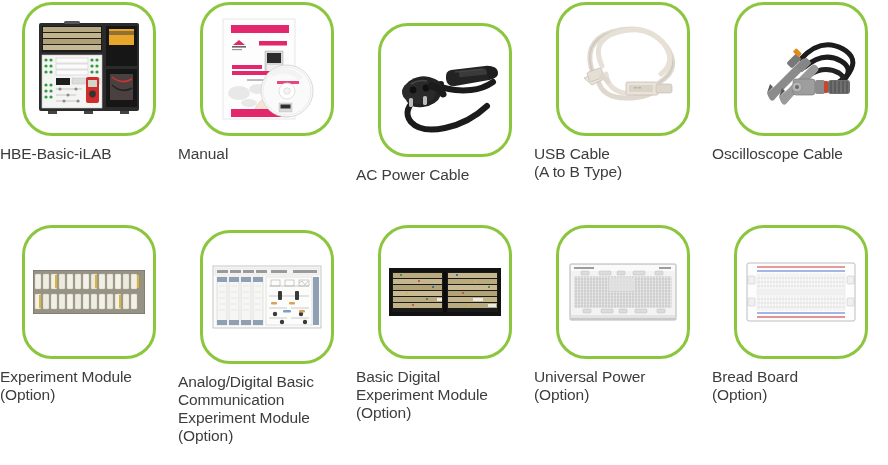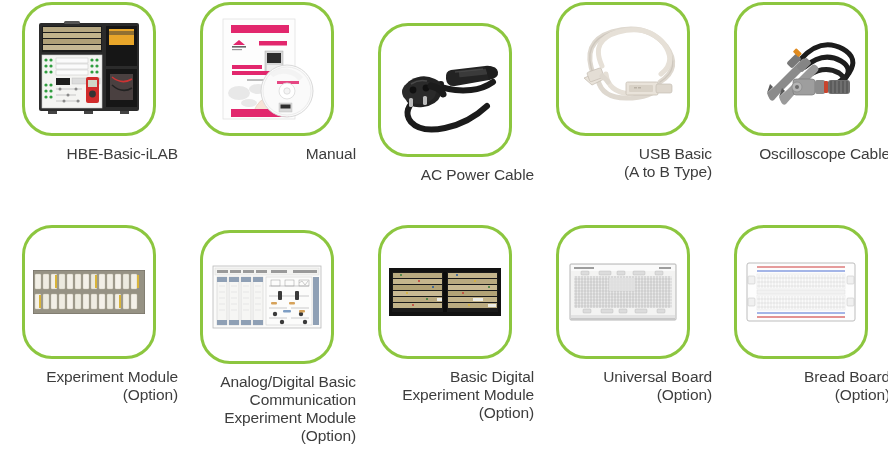--- a/index.html
+++ b/index.html
@@ -20,21 +20,21 @@
     left: 0;
     top: 0;
     width: 888px;
     height: 465px;
   }
 
   .cell {
     position: absolute;
     width: 178px;
     box-sizing: border-box;
-    text-align: right;
+    text-align: left;
   }
 
   .card {
     width: 134px;
     height: 134px;
     margin: 0 auto;
     border: 3px solid #8cc63f;
     border-radius: 30px;
     background: #ffffff;
     box-sizing: border-box;
@@ -253,21 +253,21 @@
           <path d="M66 69 h3 v1.5 h-3 z M70 69 h3 v1.5 h-3 z" fill="#b9b1a5"></path>
           <rect x="88" y="66" width="16" height="9" rx="2" fill="#ded7cd" stroke="#c6bfb4" stroke-width="0.7"></rect>
 
           <path d="M16 60 l12 -5 l8 6 l-12 6 z" fill="#e9e3da" stroke="#c6bfb4" stroke-width="0.8"></path>
           <rect x="20" y="52" width="15" height="10" rx="1.5" fill="#e4ded5" stroke="#c6bfb4" stroke-width="0.7" transform="rotate(-20 27 57)"></rect>
           <path d="M34 58 q4 3 6 6" stroke="#ded8cf" stroke-width="5" fill="none" stroke-linecap="round"></path>
         </svg>
       </div>
     </div>
     <div class="label">
-      <div>USB Basic</div>
+      <div>USB Cable</div>
       <div>(A to B Type)</div>
     </div>
   </div>
 
   <div class="cell" style="left:712px; top:2px;">
     <div class="card">
       <div class="card-inner">
         <svg width="112" height="100" viewBox="0 0 112 100">
 
           <path d="M56 40 q20 -22 42 -10 q16 9 6 24 q-8 12 -24 12" stroke="#1c1c1c" stroke-width="5" fill="none" stroke-linecap="round"></path>
@@ -529,21 +529,21 @@
             <rect x="50" y="46" width="8" height="4" rx="1"></rect>
             <rect x="66" y="46" width="12" height="4" rx="1"></rect>
             <rect x="88" y="46" width="8" height="4" rx="1"></rect>
           </g>
           <rect x="2" y="52" width="104" height="4" fill="#e3e3e3"></rect>
           <rect x="2" y="55" width="104" height="2" fill="#c8c8c8"></rect>
         </svg>
       </div>
     </div>
     <div class="label">
-      <div>Universal Board</div>
+      <div>Universal Power</div>
       <div>(Option)</div>
     </div>
   </div>
 
   <div class="cell" style="left:712px; top:225px;">
     <div class="card">
       <div class="card-inner">
         <svg width="110" height="60" viewBox="0 0 110 60">
           <rect x="1" y="1" width="108" height="58" rx="2" fill="#fdfdfd" stroke="#bdbdbd" stroke-width="1"></rect>
 

